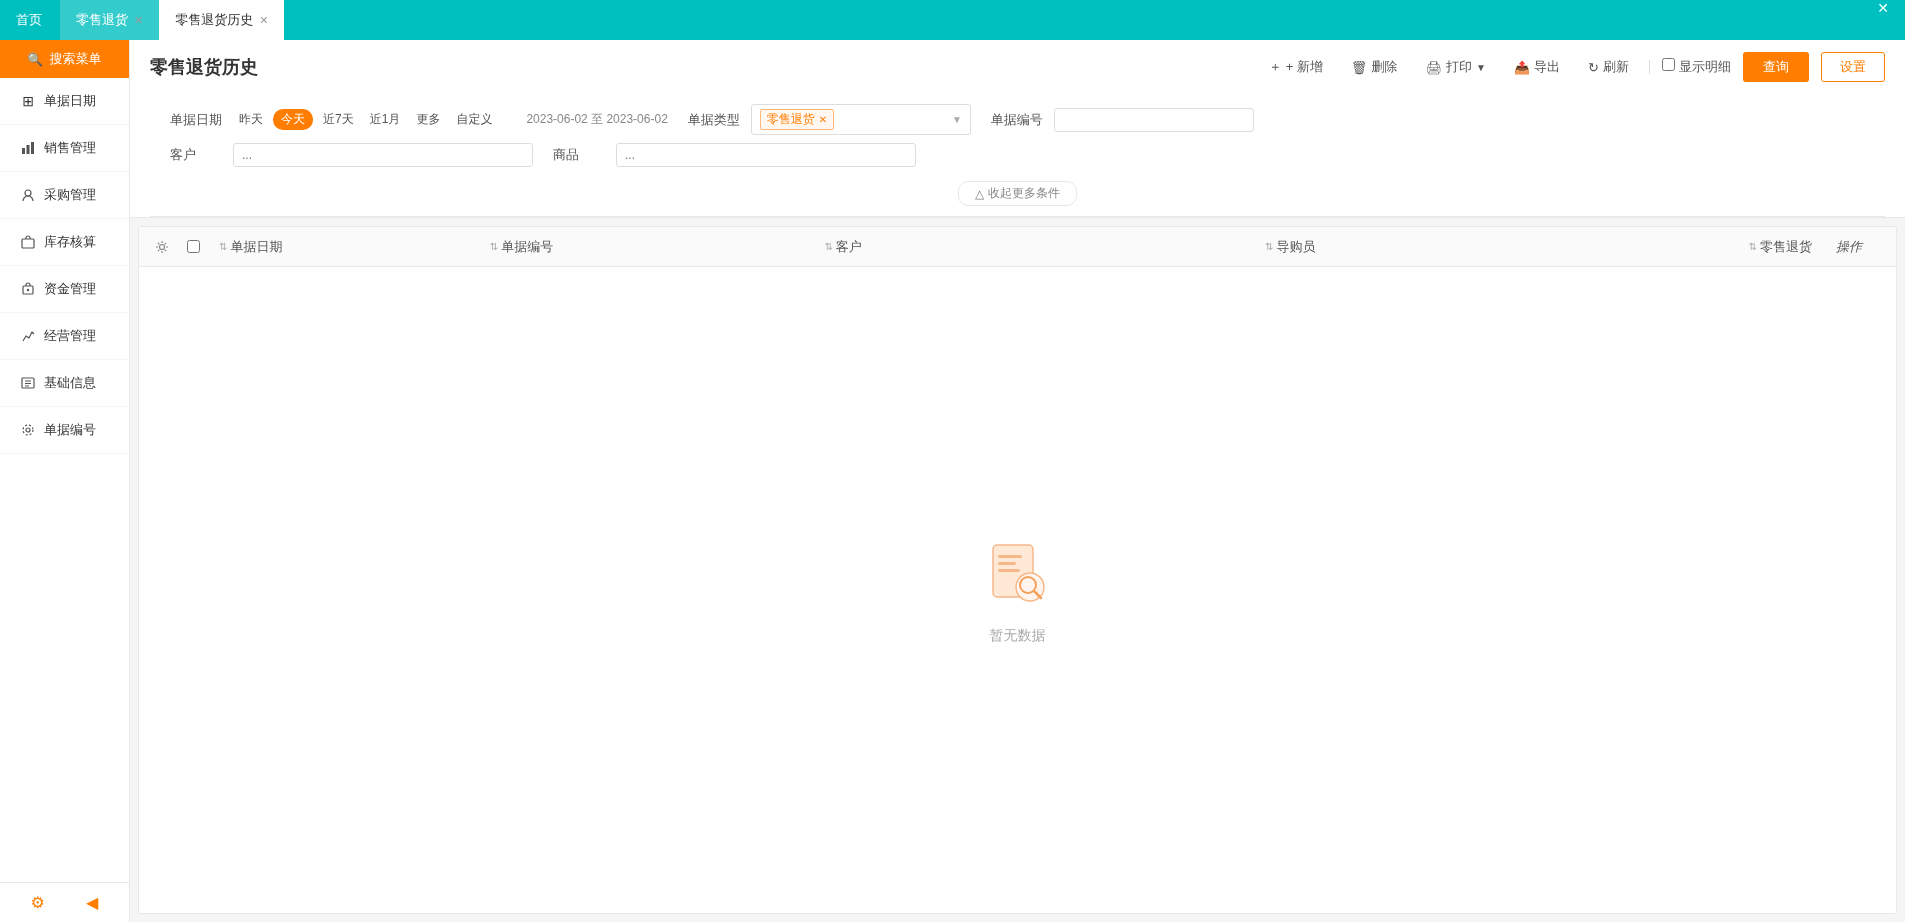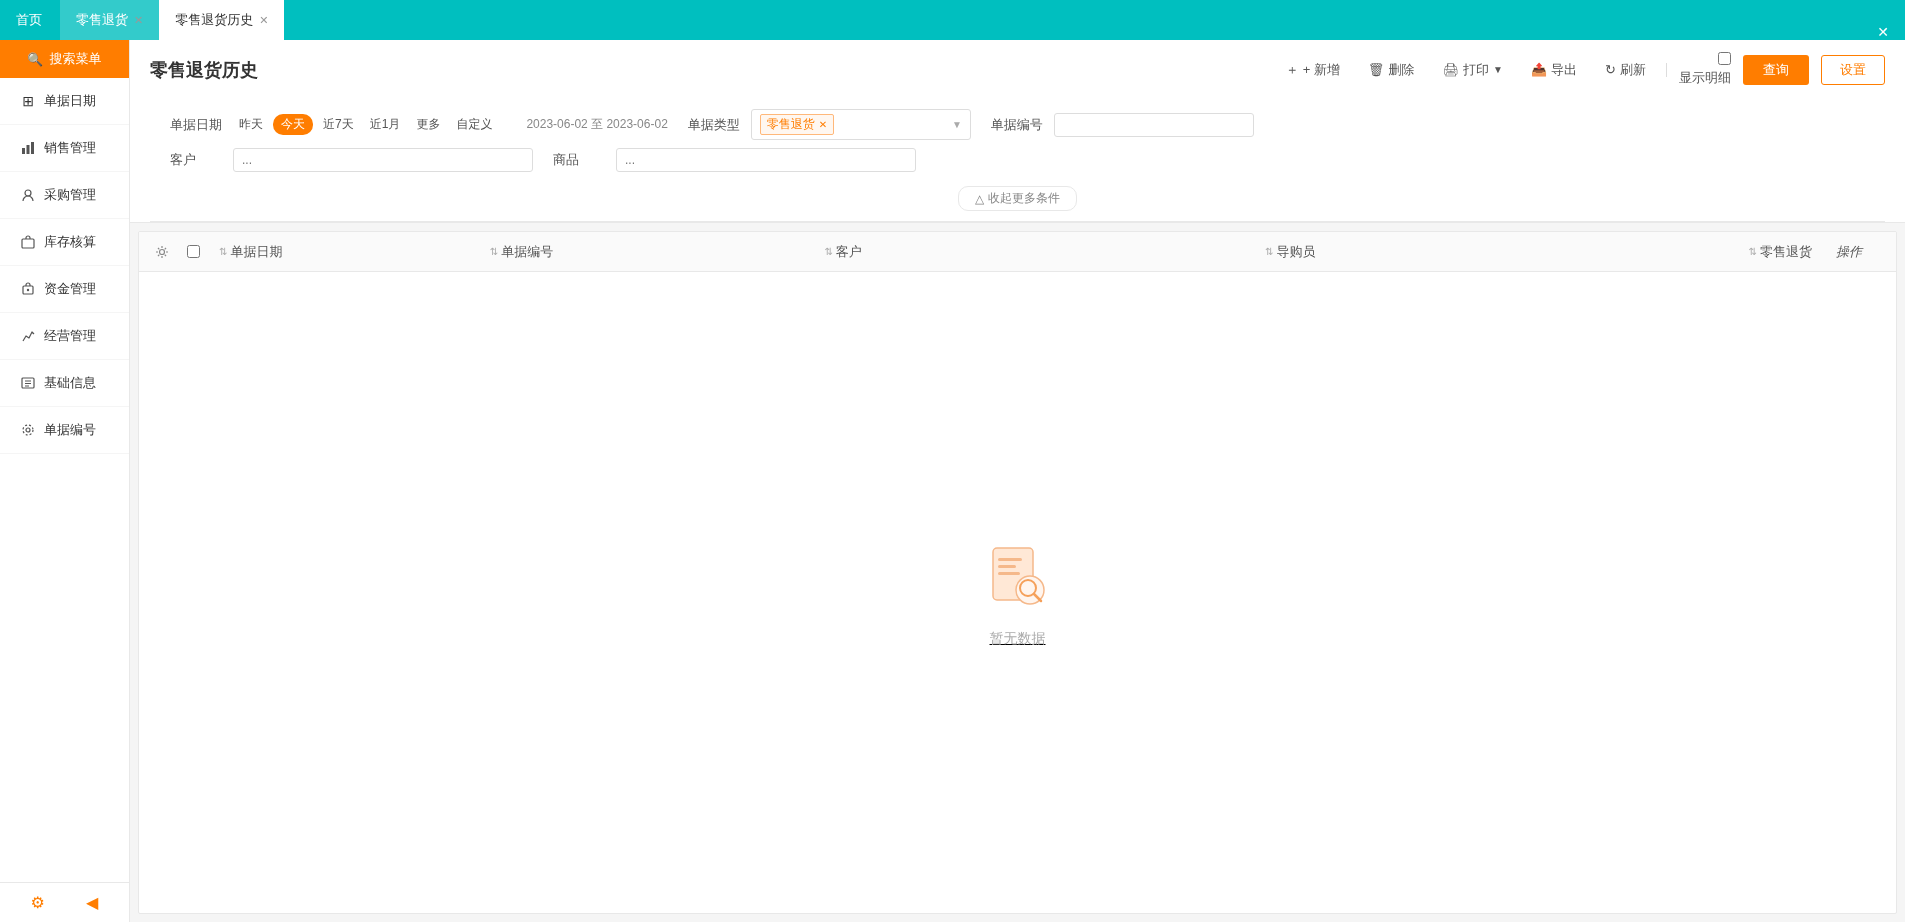--- a/index.html
+++ b/index.html
@@ -2,21 +2,21 @@
 <html><head>
   <meta charset="utf-8">
   <style>
     * { box-sizing: border-box; margin: 0; padding: 0; font-family: 'Microsoft YaHei', Arial, sans-serif; }
     body { background: #f0f2f5; display: flex; flex-direction: column; height: 922px; overflow: hidden; }
 
     
     .top-bar {
       background: #00bfbf;
       display: flex;
-      align-items: flex-end;
+      align-items: flex-start;
       height: 40px;
       min-height: 40px;
       padding: 0 0 0 0;
     }
     .top-bar-tabs {
       display: flex;
       align-items: center;
       flex: 1;
       height: 100%;
     }
@@ -170,25 +170,24 @@
       background: #fff;
       color: #ff7d00;
       border: 1px solid #ff7d00;
       padding: 5px 18px;
       border-radius: 3px;
       font-size: 13px;
       cursor: pointer;
     }
     .show-detail-checkbox {
       display: flex;
-      align-items: flex-end;
+      align-items: flex-start;
       gap: 4px;
       font-size: 13px;
       color: #555;
-      flex-direction: column;
     }
 
     
     .filter-area {
       background: #fff;
       padding: 10px 20px;
       border-bottom: 1px solid #e8e8e8;
     }
     .filter-row {
       display: flex;
@@ -326,21 +325,20 @@
       display: flex;
       flex-direction: column;
       align-items: center;
       justify-content: center;
     }
     .empty-state {
       display: flex;
       flex-direction: column;
       align-items: center;
       gap: 12px;
-      text-decoration: underline;
     }
     .empty-icon {
       width: 80px;
       height: 80px;
     }
     .empty-text {
       font-size: 14px;
       color: #aaa;
     }
 

